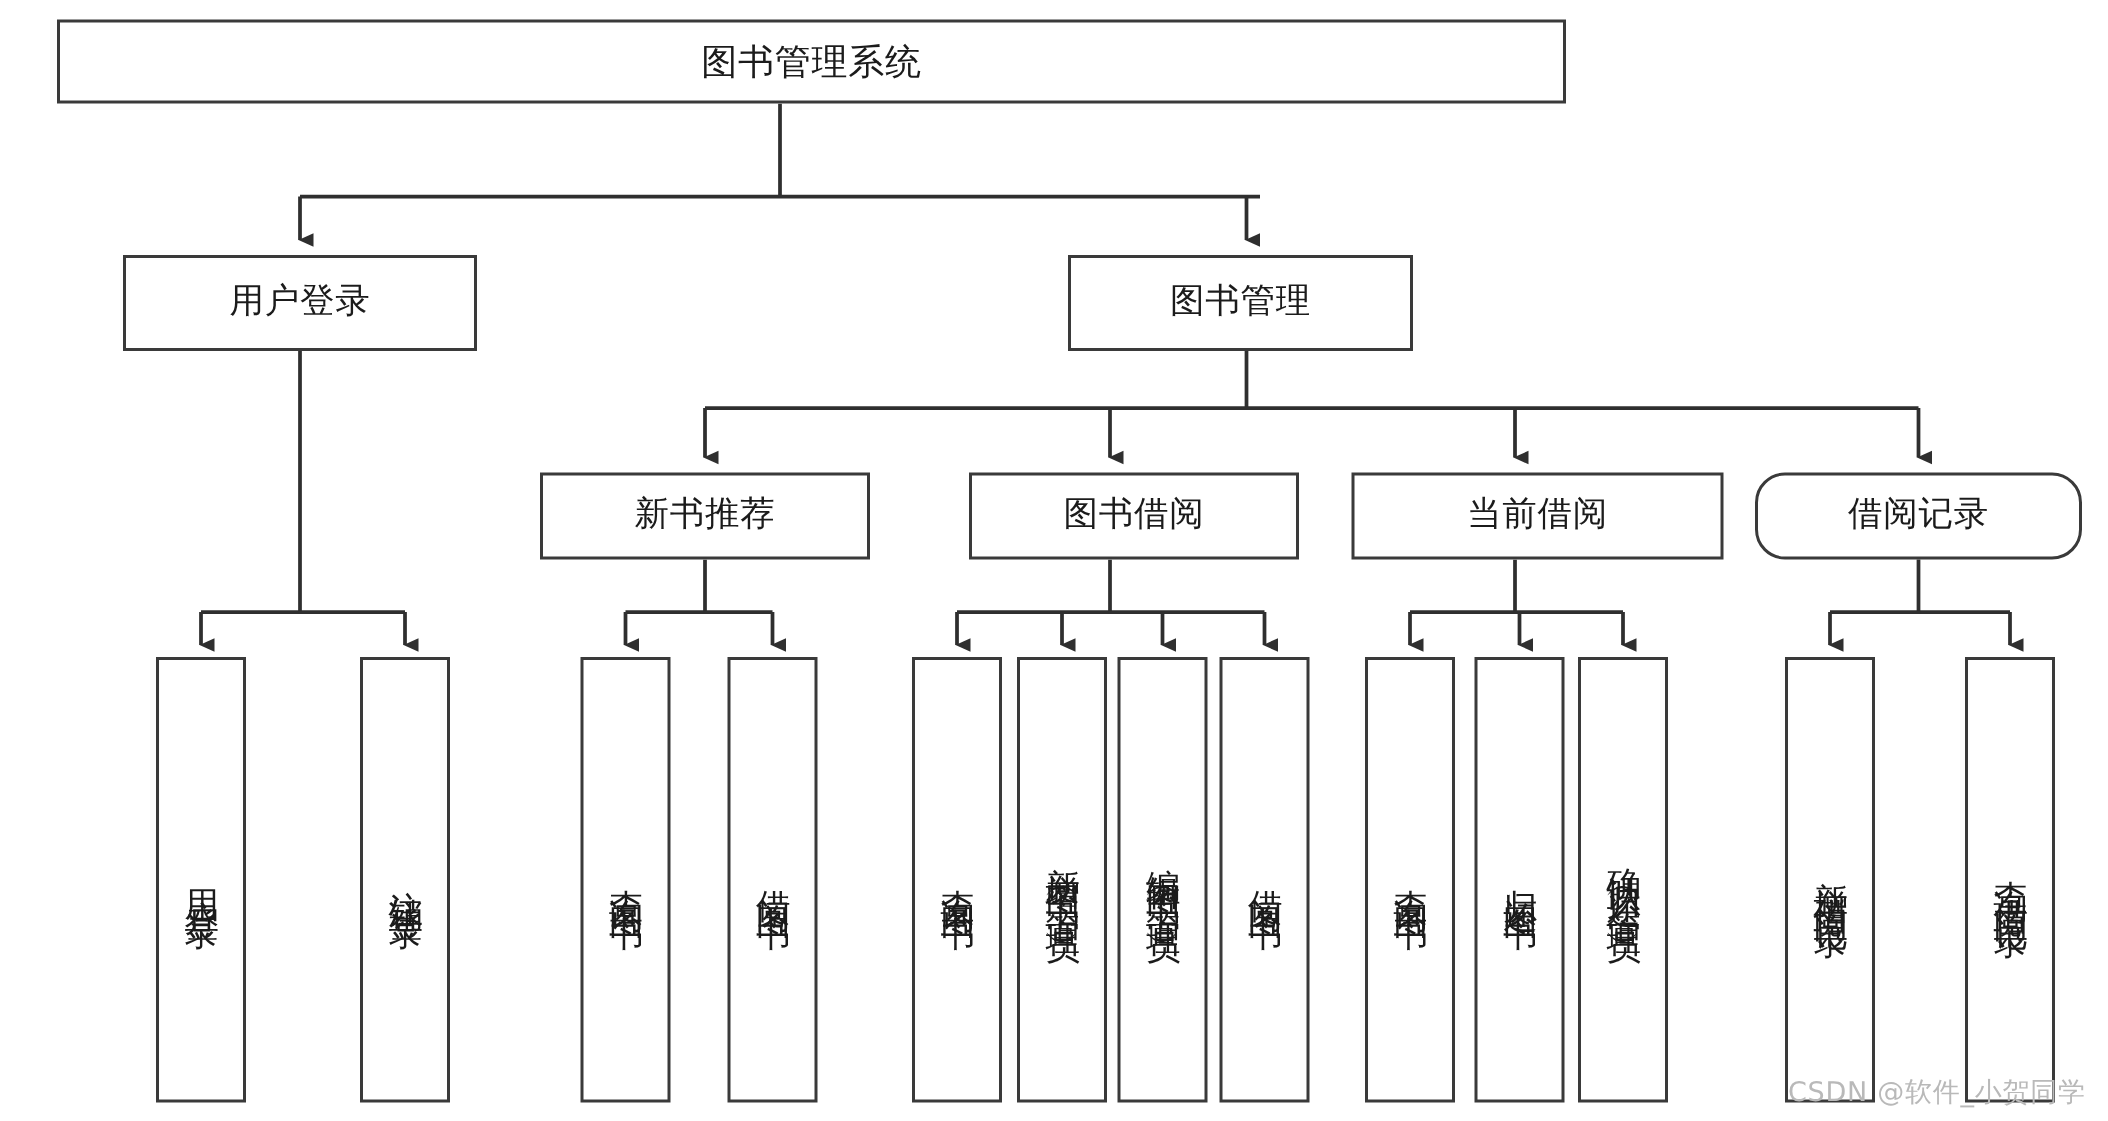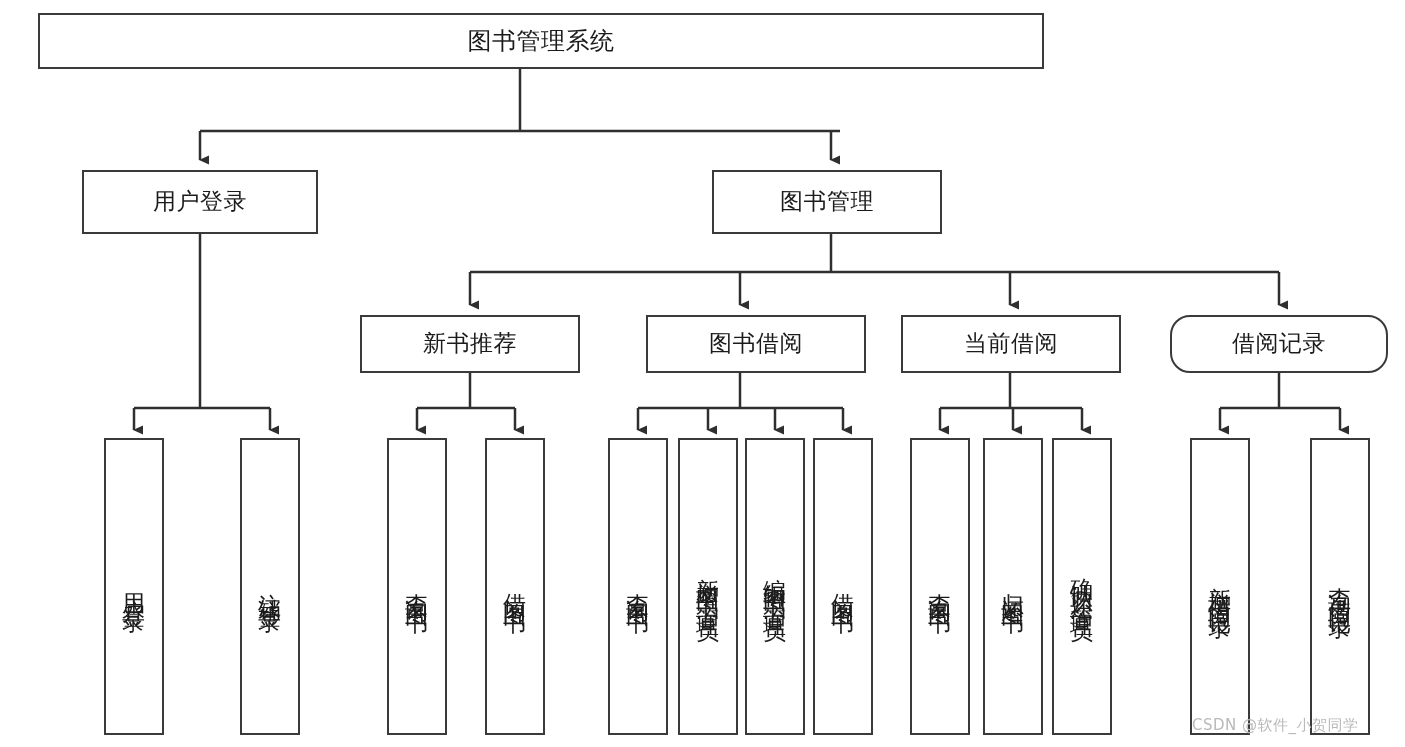--- a/index.html
+++ b/index.html
@@ -53,21 +53,21 @@
     white-space: nowrap;
     display: block;
     text-align: center;
   }
   .node-root {
     font-size: 24px;
   }
   .watermark {
     position: absolute;
     color: #b9b9b9;
-    font-size: 15px;
+    font-size: 18px;
     white-space: nowrap;
     letter-spacing: 0.5px;
   }
 </style>
 </head>
 <body>
 
 <div id="diagram">
 
   <svg id="edges" viewBox="0 0 1405 747" width="1405" height="747">
@@ -130,21 +130,21 @@
   <div class="node node-h" style="left:712px;top:170px;width:230px;height:64px;">
     <span>图书管理</span>
   </div>
 
   <div class="node node-h" style="left:360px;top:315px;width:220px;height:58px;">
     <span>新书推荐</span>
   </div>
   <div class="node node-h" style="left:630px;top:315px;width:220px;height:58px;margin-left:16px;">
     <span>图书借阅</span>
   </div>
-  <div class="node node-h" style="left:901px;top:315px;width:220px;height:58px;">
+  <div class="node node-h" style="left:901px;top:315px;width:248px;height:58px;">
     <span>当前借阅</span>
   </div>
   <div class="node node-h" style="left:1170px;top:315px;width:218px;height:58px;border-radius:20px;">
     <span>借阅记录</span>
   </div>
 
   <div class="node node-v" style="left:104px;top:438px;width:60px;height:297px;">
     <span class="vlabel">用户登录</span>
   </div>
   <div class="node node-v" style="left:240px;top:438px;width:60px;height:297px;">

